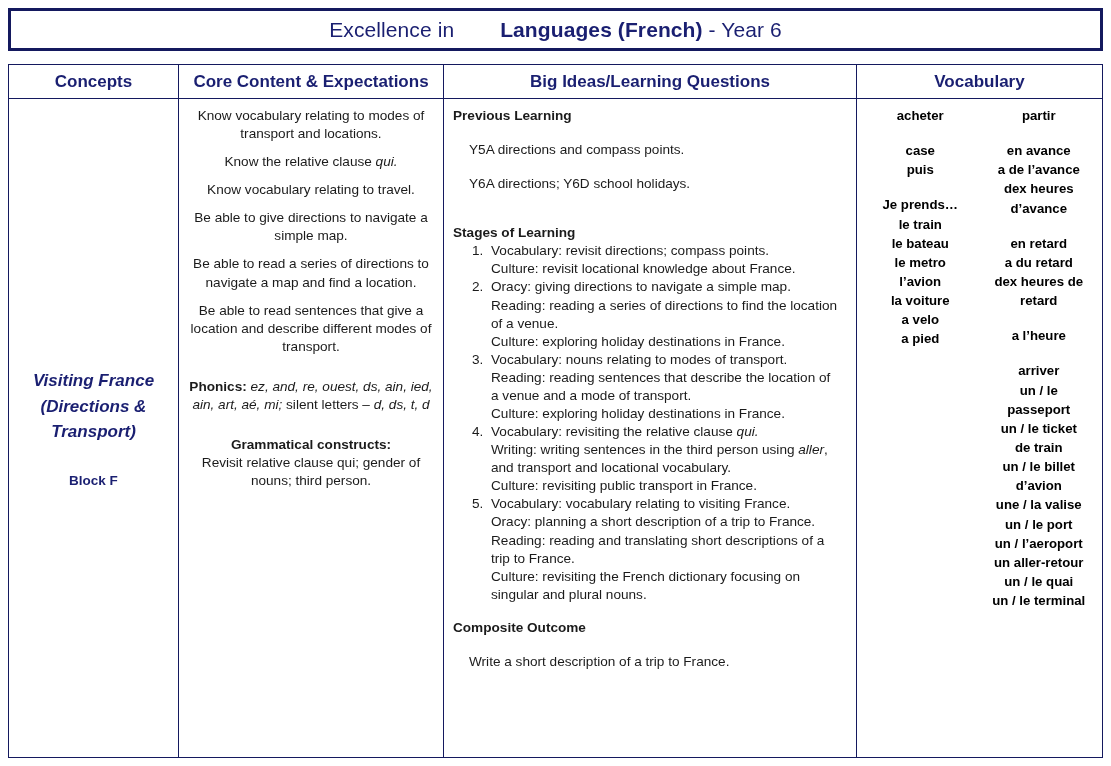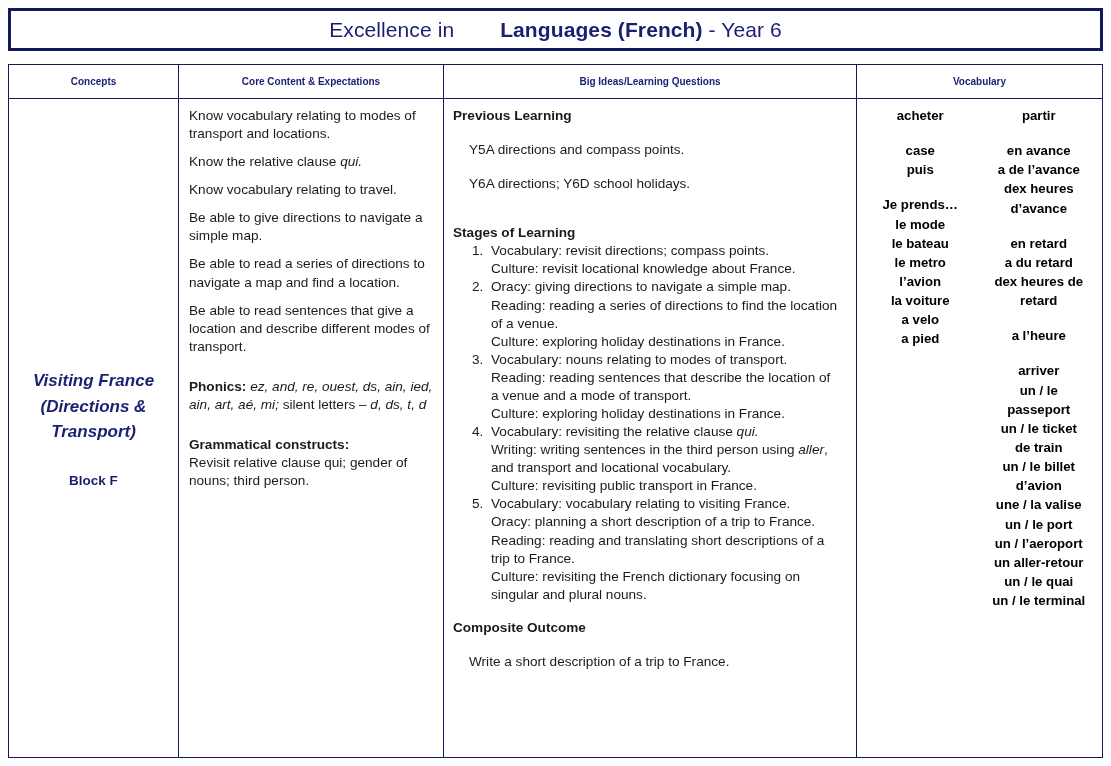--- a/index.html
+++ b/index.html
@@ -76,21 +76,21 @@
     box-sizing: border-box;
     border-right: 1.5px solid #14195e;
   }
   .thead > div:last-child, .tbody > div:last-child { border-right: none; }
 
   .th {
     display: flex;
     align-items: center;
     justify-content: center;
     font-weight: bold;
-    font-size: 10px;
+    font-size: 17px;
     color: #1a1f71;
     text-align: center;
   }
 
   
   .concepts-cell {
     display: flex;
     flex-direction: column;
     align-items: center;
     justify-content: center;
@@ -110,21 +110,21 @@
     font-size: 13.5px;
   }
 
   
   .core-cell {
     padding: 8px 10px 6px 10px;
     font-size: 13.6px;
     line-height: 1.33;
     color: #1b1b1b;
   }
-  .core-cell p { margin: 0 0 10px 0; }
+  .core-cell p { margin: 0 0 10px 0; text-align: center; }
   .core-cell p:last-child { margin-bottom: 17px; }
   .core-cell .spacer { height: 12px; }
   .it { font-style: italic; }
   .bd { font-weight: bold; }
 
   
   .big-cell {
     padding: 8px 16px 6px 9px;
     font-size: 13.6px;
     line-height: 1.33;
@@ -253,21 +253,21 @@
       </div>
 
       <div class="vocab-cell col-vocab">
         <div class="vocab-col">
             <span class="w">acheter</span>
             <span class="sp"></span>
             <span class="w">case</span>
             <span class="w">puis</span>
             <span class="sp"></span>
             <span class="w">Je prends…</span>
-            <span class="w">le mode</span>
+            <span class="w">le train</span>
             <span class="w">le bateau</span>
             <span class="w">le metro</span>
             <span class="w">l’avion</span>
             <span class="w">la voiture</span>
             <span class="w">a velo</span>
             <span class="w">a pied</span>
           </div>
         <div class="vocab-col">
             <span class="w">partir</span>
             <span class="sp"></span>

